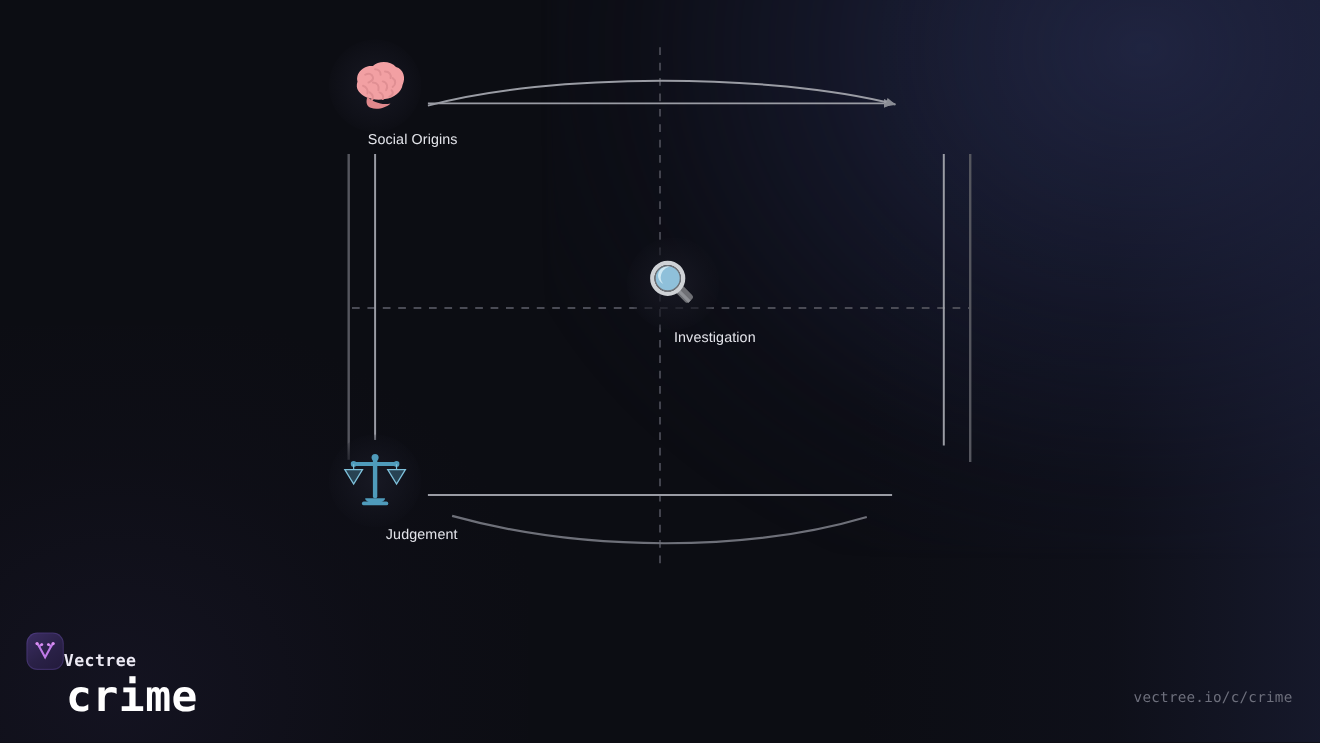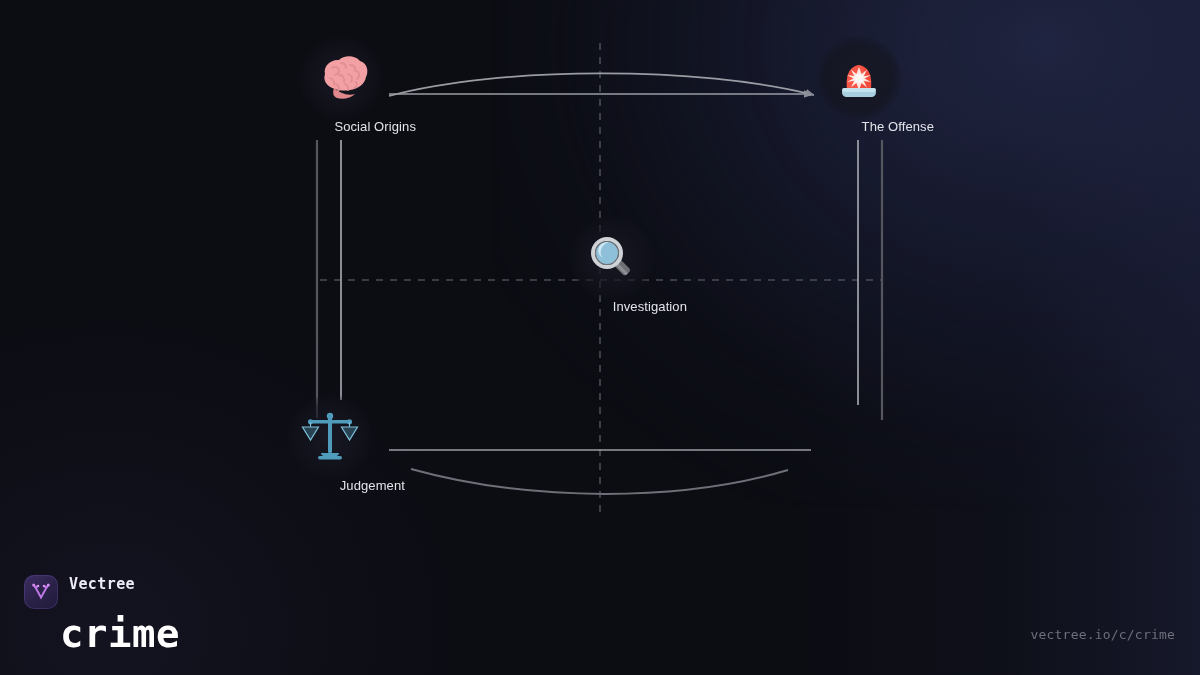--- a/index.html
+++ b/index.html
@@ -114,33 +114,32 @@
     line-height: 16px;
     color: #e3e4ea;
     letter-spacing: 0.1px;
     white-space: nowrap;
   }
 
   
   #node-social   { left: 341px; top: 46px; }
   #node-offense  { left: 859px; top: 46px; }
   #node-invest   { left: 612px; top: 226px; }
-  #node-judge    { left: 330px; top: 405px; }
+  #node-judge    { left: 341px; top: 405px; }
   #node-correct  { left: 859px; top: 405px; }
 
   
   .brand {
     position: absolute;
     left: 24px;
     bottom: 22px;
   }
   .brand-row {
     display: flex;
-    align-items: flex-start;
-    gap: 11px;
+    align-items: flex-end;
   }
   .brand-logo {
     width: 34px;
     height: 34px;
     border-radius: 10px;
     background: linear-gradient(145deg, #3c2d63 0%, #2a2147 55%, #221a3b 100%);
     display: flex;
     align-items: center;
     justify-content: center;
     box-shadow: 0 0 0 1px rgba(120,90,190,0.28) inset;
@@ -224,35 +223,20 @@
           <path d="M36 20c4 1 5 5 3 8"></path>
           <path d="M44 28c2 2 1 5-2 6"></path>
           <path d="M24 30c3 2 4 5 2 7"></path>
           <path d="M33 30c3 1 4 4 3 6"></path>
         </g>
       </svg>
     </div>
     <div class="node-label">Social Origins</div>
   </div>
 
-  <div class="node" id="node-offense">
-    <div class="node-glyph">
-      <svg width="50" height="54" viewBox="0 0 50 54">
-        <path d="M13 38c-1-12 1-22 12-24 11 2 13 12 12 24z" fill="#f24b3c"></path>
-        <path d="M13 38c-1-12 1-22 12-24 3 1 5 3 6 6-6 3-8 11-7 18z" fill="#ff6152" opacity="0.55"></path>
-        <g fill="#ffe8e2">
-          <path d="M25 16l2.6 7.1 5.4-4.3-3.2 6.4 7.2-1.1-6.4 3.5 6.4 3.5-7.2-1.1 3.2 6.4-5.4-4.3L25 39l-2.6-7.1-5.4 4.3 3.2-6.4-7.2 1.1 6.4-3.5-6.4-3.5 7.2 1.1-3.2-6.4 5.4 4.3z"></path>
-        </g>
-        <circle cx="25" cy="27.5" r="4.4" fill="#fff7f4"></circle>
-        <rect x="8" y="37" width="34" height="9" rx="4.5" fill="#a8cfe0"></rect>
-        <rect x="8" y="37" width="34" height="4" rx="2" fill="#c5e2ef"></rect>
-      </svg>
-    </div>
-    <div class="node-label">The Offense</div>
-  </div>
 
   <div class="node" id="node-invest">
     <div class="node-glyph">
       <svg width="52" height="52" viewBox="0 0 52 52">
         <g transform="rotate(-45 26 26)">
           <rect x="22" y="30" width="9" height="18" rx="3" fill="#6e6f74"></rect>
           <rect x="23.5" y="30" width="3" height="18" fill="#8e9095"></rect>
         </g>
         <circle cx="21" cy="21" r="14" fill="none" stroke="#cfd2d6" stroke-width="4"></circle>
         <circle cx="21" cy="21" r="11.5" fill="#8fc0da"></circle>

